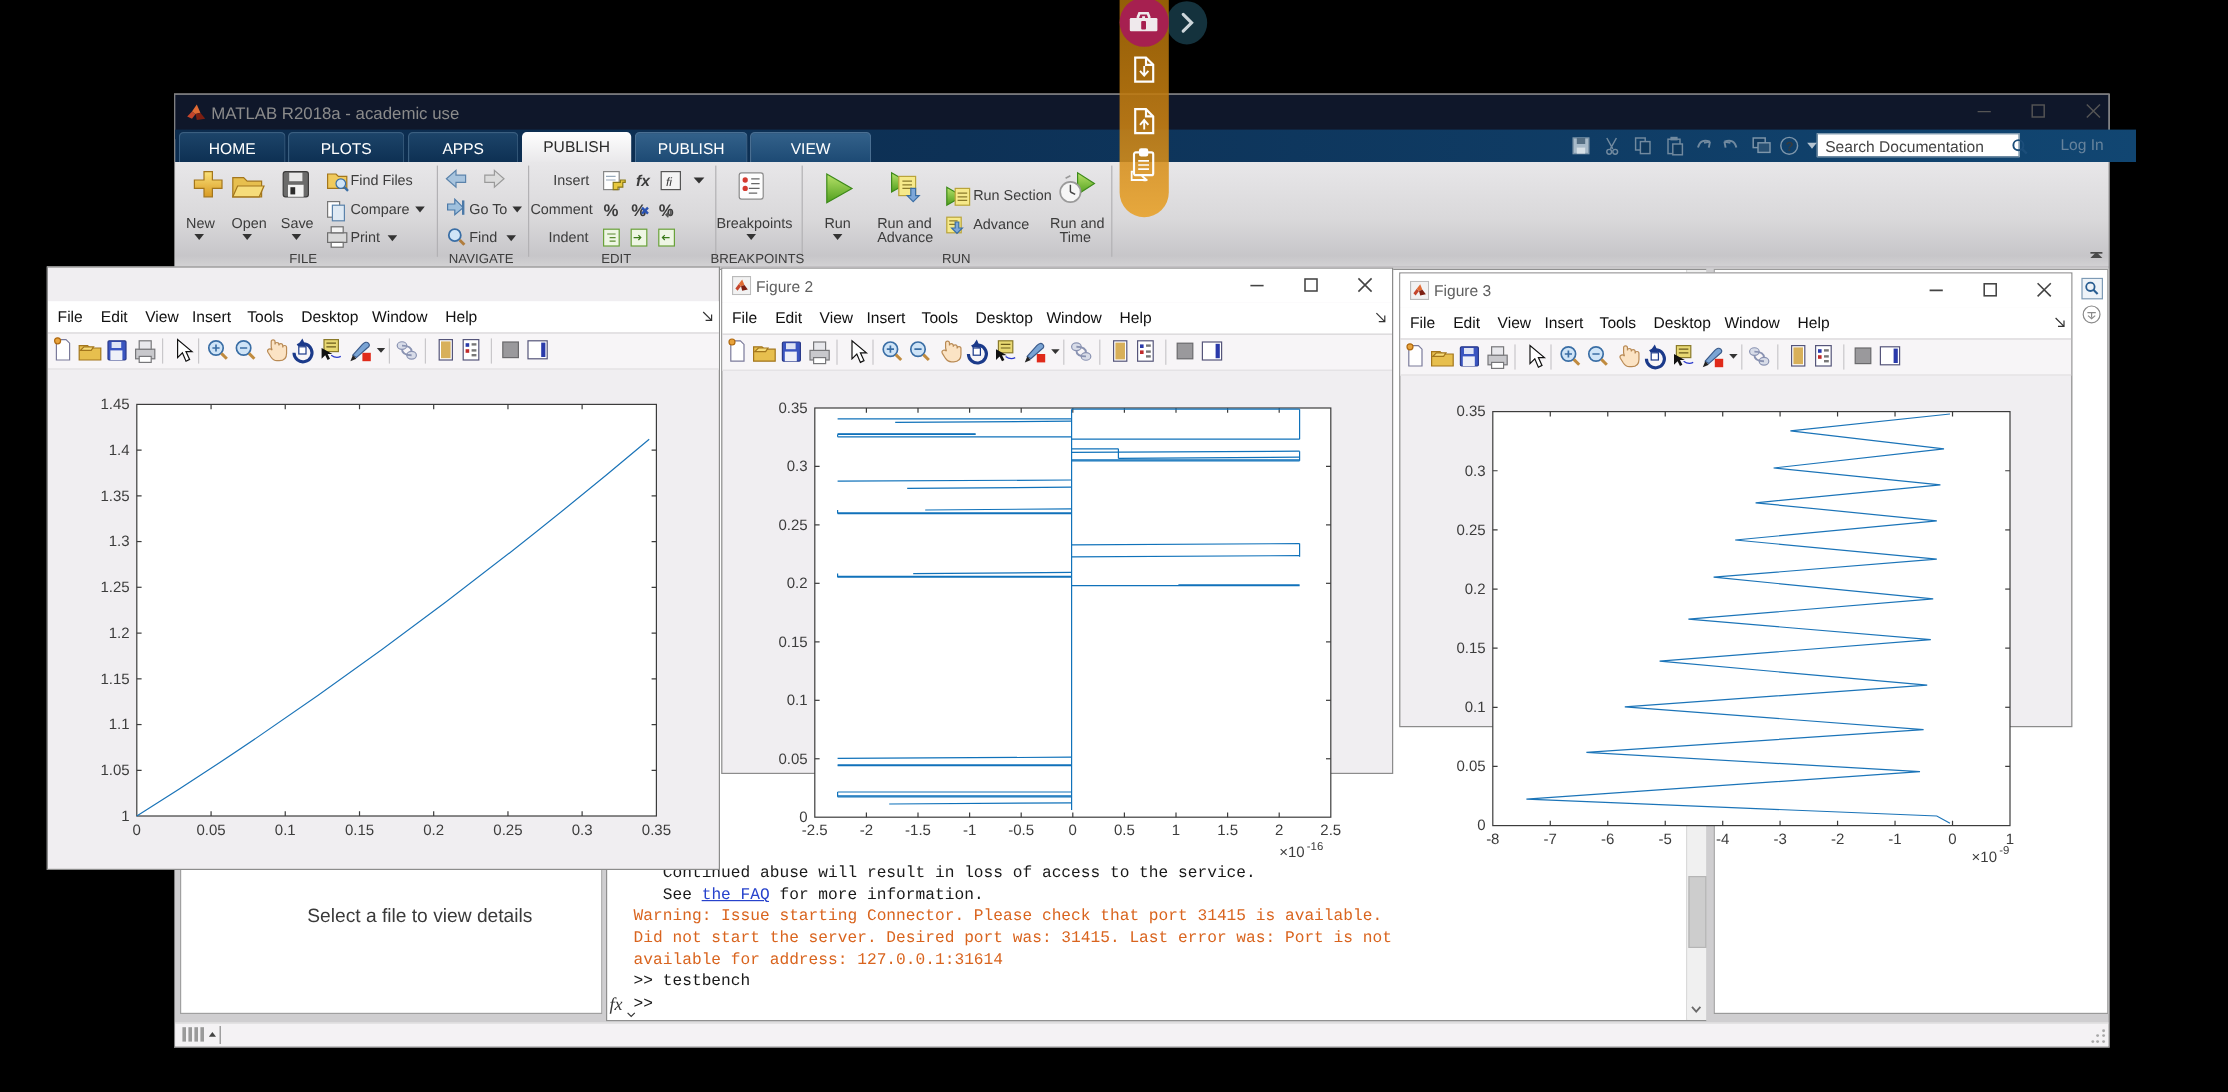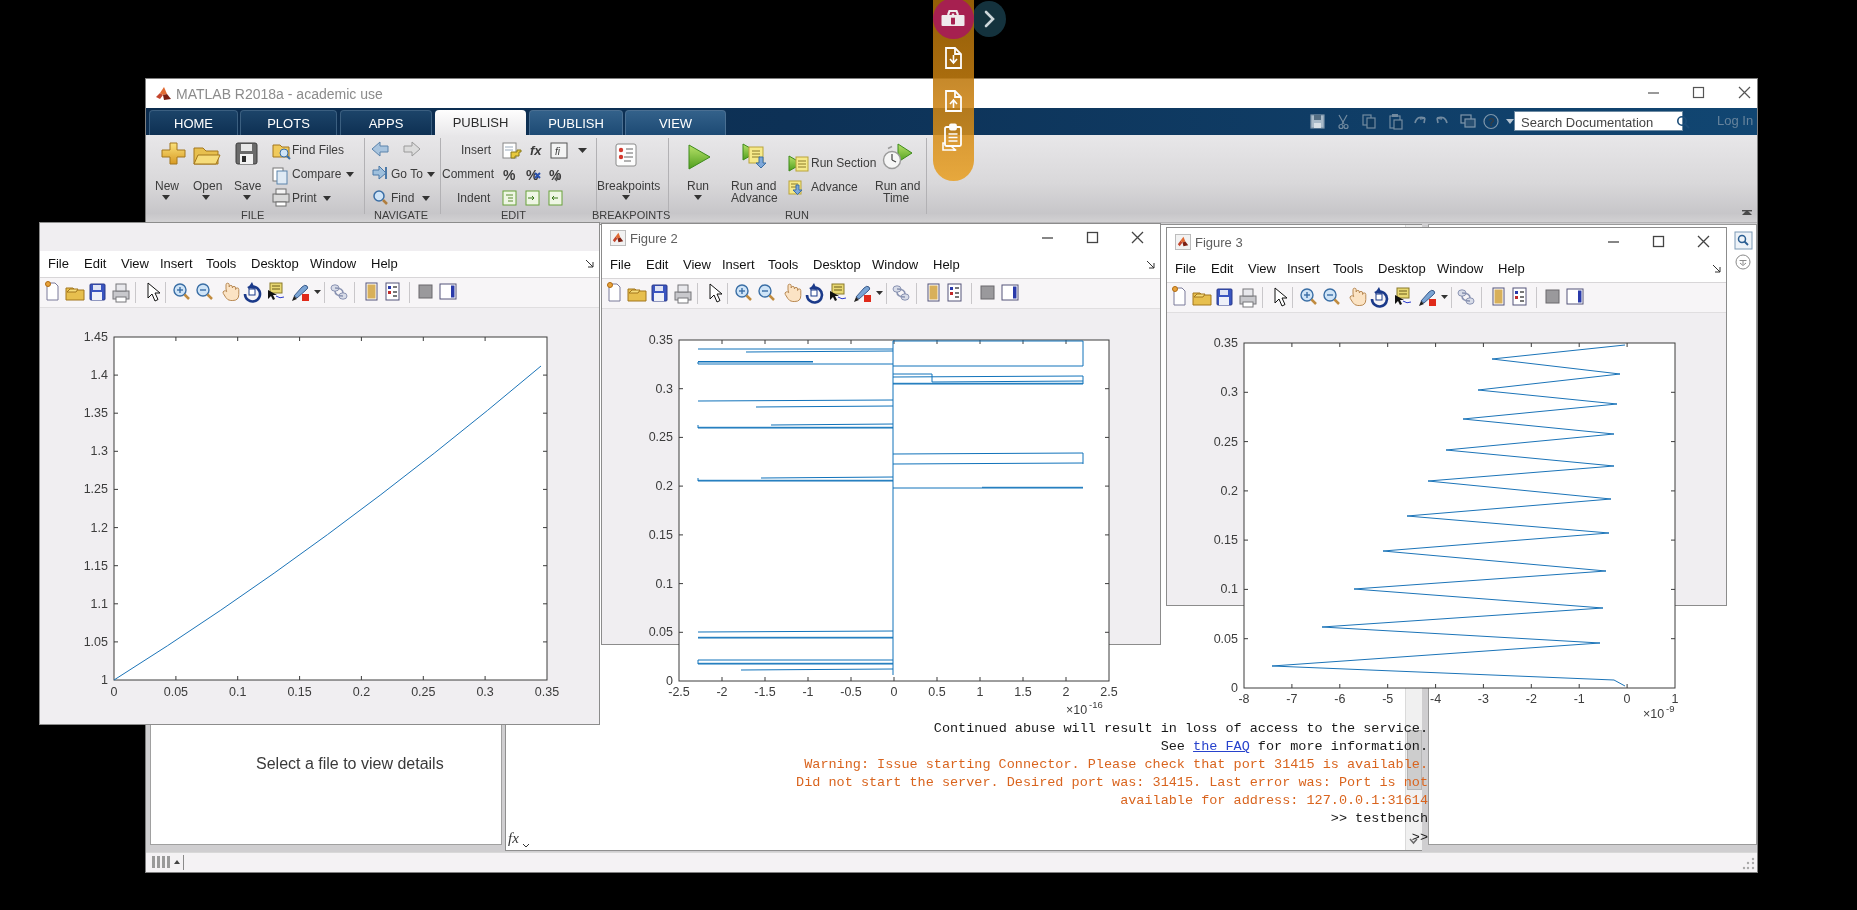--- a/index.html
+++ b/index.html
@@ -1,33 +1,33 @@
 <!DOCTYPE html>
 <html><head>
 <meta charset="utf-8">
 <style>
 html,body{margin:0;padding:0;background:#000;}
 body{width:1857px;height:910px;position:relative;overflow:hidden;font-family:"Liberation Sans",sans-serif;}
 .abs{position:absolute;}
 
 #main{left:145px;top:78px;width:1613px;height:795px;background:#dcdadc;border:1px solid #7f7f7f;box-sizing:border-box;}
-#titlebar{left:0;top:0;width:100%;height:37px;background:#ffffff;}
+#titlebar{left:0;top:0;width:100%;height:37px;background:#0f172a;}
 #titletext{left:30px;top:7px;font-size:14px;color:#8b8b8b;}
 .winbtn{top:6px;width:15px;height:15px;}
-#navy{left:0;top:29px;width:100%;height:27px;background:linear-gradient(90deg,#0c2c4e 0%,#0d3156 40%,#114672 100%);}
+#navy{left:0;top:29px;width:100%;height:27px;background:linear-gradient(90deg,#0c2c4e 0%,#0d3156 40%,#114672 100%);padding-left:23px;}
 .tab{position:absolute;top:2px;height:25px;border-radius:4px 4px 0 0;text-align:center;font-size:13px;color:#fff;line-height:25px;}
 .tabd{background:linear-gradient(180deg,#1c4469,#0e3053);border:1px solid #3b5f80;border-bottom:none;box-sizing:border-box;}
 .tabl{background:linear-gradient(180deg,#33618a,#1d4a74);border:1px solid #4a6f92;border-bottom:none;box-sizing:border-box;}
 #ribbon{left:0;top:56px;width:100%;height:88px;background:linear-gradient(180deg,#e8e7e9 0%,#d9d8da 55%,#c7c6c9 90%,#d2d1d3 100%);border-bottom:1px solid #b5b4b6;box-sizing:border-box;}
 
 #desk{left:0;top:144px;width:100%;height:629px;background:#cfced0;}
 .panel{position:absolute;background:#fff;border:1px solid #a0a0a0;box-sizing:border-box;}
 #statusbar{left:0;top:773px;width:100%;height:20px;background:#f4f2f4;border-top:1px solid #d8d8d8;box-sizing:border-box;}
 
-#cmdtext{left:382px;top:641px;width:900px;font-family:"Liberation Mono",monospace;font-size:13.5px;line-height:18.1px;color:#191919;white-space:pre;text-align:right;}
+#cmdtext{left:382px;top:641px;width:900px;font-family:"Liberation Mono",monospace;font-size:13.5px;line-height:18.1px;color:#191919;white-space:pre;}
 .warn{color:#d9641e;}
 .lnk{color:#2742cc;text-decoration:underline;}
 
 .figwin{position:absolute;background:#f0eef1;border:1px solid #8c8c8c;box-sizing:border-box;}
 .figtitle{position:absolute;left:0;top:0;width:100%;height:28px;background:#fff;}
 .figtitletext{position:absolute;left:28px;top:7px;font-size:13px;color:#5f5f5f;}
 .figmenu{position:absolute;left:0;top:28px;width:100%;height:26px;background:#fff;font-size:13px;color:#111;}
 .figmenu span{position:absolute;top:5px;}
 .figtool{position:absolute;left:0;top:54px;width:100%;height:31px;background:#f7f5f7;border-top:1px solid #d8d6d8;border-bottom:1px solid #e0dee0;box-sizing:border-box;}
 .plotsvg{position:absolute;left:0;top:86px;}

